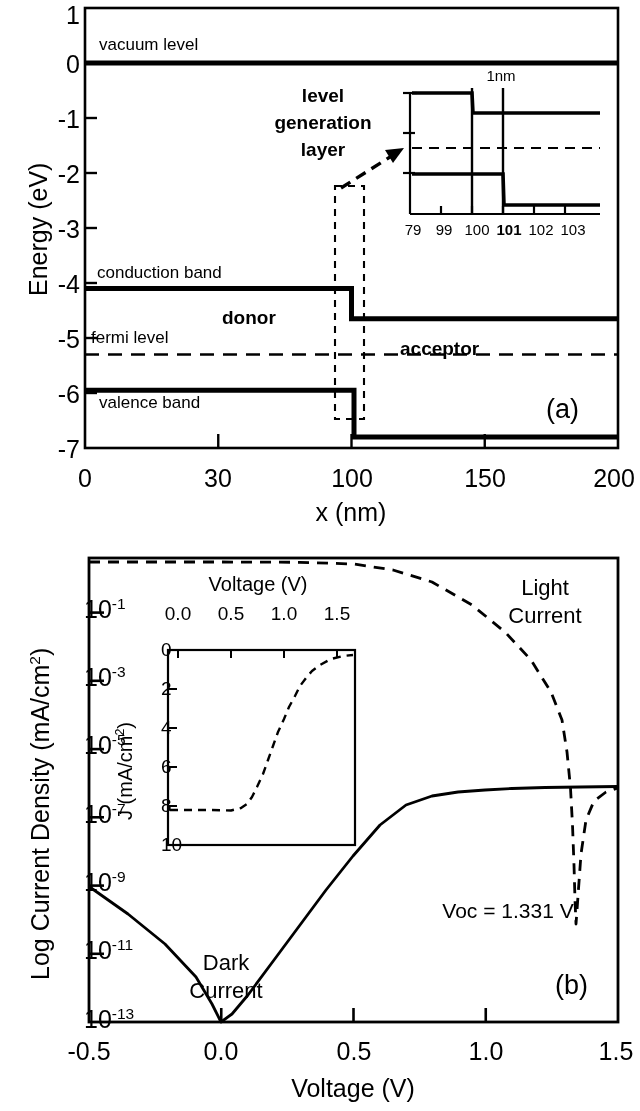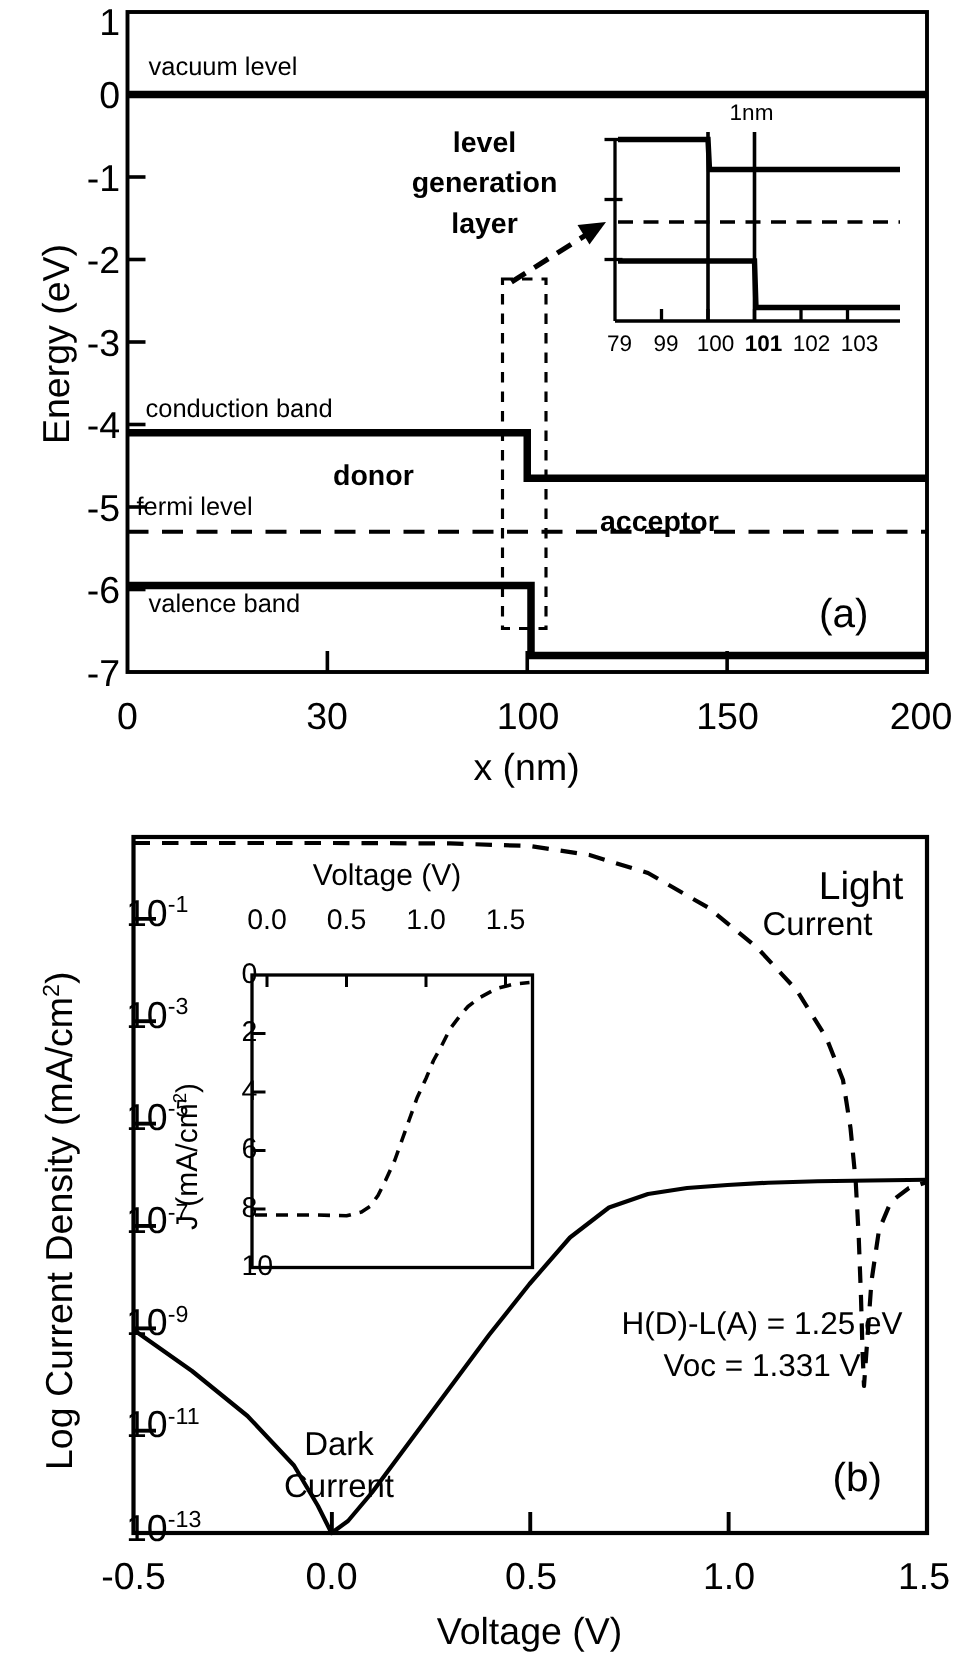--- a/index.html
+++ b/index.html
@@ -225,27 +225,26 @@
     <div class="txt axis-title rot-y" style="left:27px; top:460px; white-space:nowrap;"><span>Log Current Density (mA/cm</span><span class="sup">2</span><span>)</span></div>
 
     <div class="txt axis-num" style="left:89px;  top:519px; transform:translateX(-50%);">-0.5</div>
     <div class="txt axis-num" style="left:221px; top:519px; transform:translateX(-50%);">0.0</div>
     <div class="txt axis-num" style="left:354px; top:519px; transform:translateX(-50%);">0.5</div>
     <div class="txt axis-num" style="left:486px; top:519px; transform:translateX(-50%);">1.0</div>
     <div class="txt axis-num" style="left:616px; top:519px; transform:translateX(-50%);">1.5</div>
 
     <div class="txt axis-title" style="left:353px; top:556px; transform:translateX(-50%);">Voltage (V)</div>
 
-    <div class="txt ann" style="left:545px; top:57px; transform:translateX(-50%); font-size:26px;margin-left:29px;">Light</div>
+    <div class="txt ann" style="left:545px; top:57px; transform:translateX(-50%); font-size:22px;">Light</div>
     <div class="txt ann" style="left:545px; top:85px; transform:translateX(-50%); font-size:22px;">Current</div>
 
     <div class="txt ann" style="left:226px; top:432px; transform:translateX(-50%); font-size:22px;">Dark</div>
     <div class="txt ann" style="left:226px; top:460px; transform:translateX(-50%); font-size:22px;">Current</div>
 
-    <div class="txt ann" style="left:508px; top:352px; transform:translateX(-50%); font-size:21px;">H(D)-L(A) = 1.25 eV</div>
     <div class="txt ann" style="left:508px; top:380px; transform:translateX(-50%); font-size:21px;">Voc = 1.331 V</div>
 
     <div class="txt inset-b-title" style="left:258px; top:54px; transform:translateX(-50%);">Voltage (V)</div>
     <div class="txt inset-b-num" style="left:178px; top:84px; transform:translateX(-50%);">0.0</div>
     <div class="txt inset-b-num" style="left:231px; top:84px; transform:translateX(-50%);">0.5</div>
     <div class="txt inset-b-num" style="left:284px; top:84px; transform:translateX(-50%);">1.0</div>
     <div class="txt inset-b-num" style="left:337px; top:84px; transform:translateX(-50%);">1.5</div>
 
     <div class="txt inset-b-num" style="left:161px; top:120px; text-align:right; width:0; transform:translateX(-100%);">0</div>
     <div class="txt inset-b-num" style="left:161px; top:159px; text-align:right; width:0; transform:translateX(-100%);">2</div>

